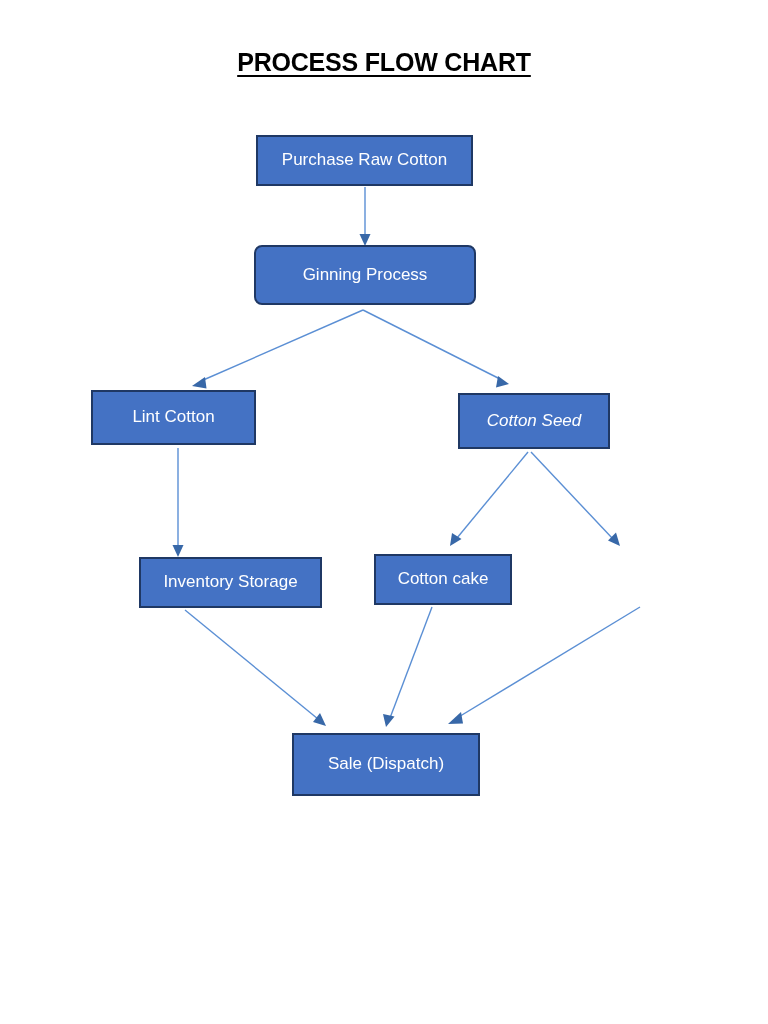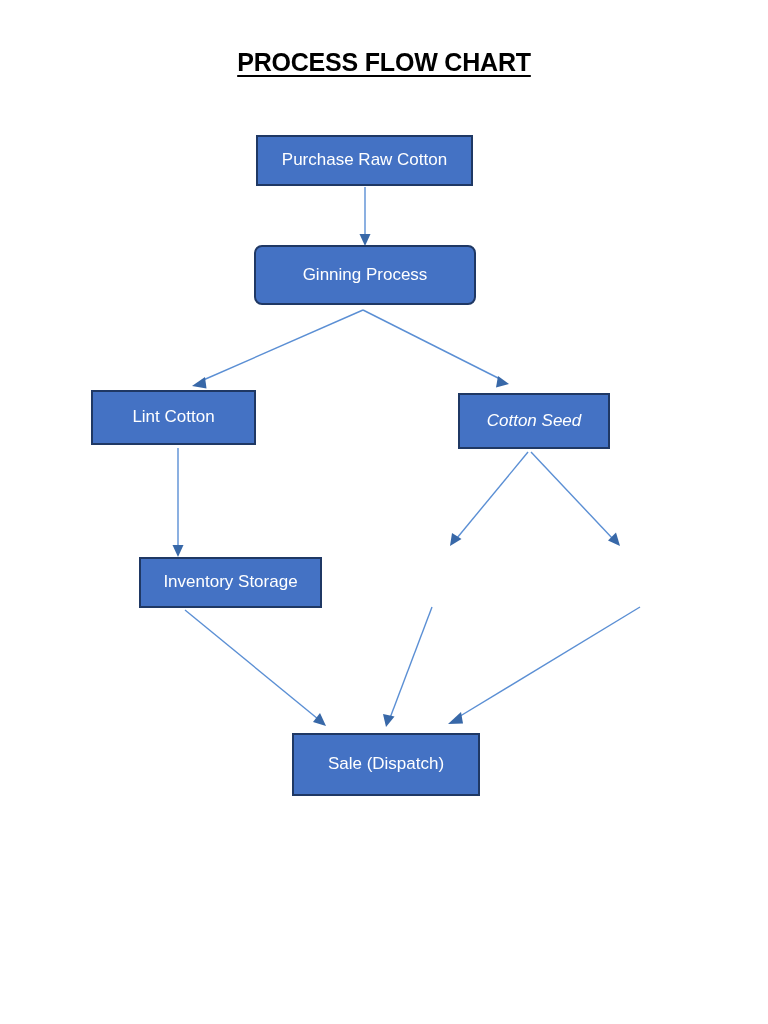--- a/index.html
+++ b/index.html
@@ -136,19 +136,22 @@
   </div>
 
   <div class="node" style="left:458px; top:393px; width:152px; height:56px;font-style:italic;">
     <span>Cotton Seed</span>
   </div>
 
   <div class="node" style="left:102px; top:557px; width:183px; height:51px;margin-left:37px;">
     <span>Inventory Storage</span>
   </div>
 
+  <div class="node" style="left:374px; top:554px; width:138px; height:51px;">
+    <span>Cotton cake</span>
+  </div>
 
 
   <div class="node" style="left:292px; top:733px; width:188px; height:63px;">
     <span>Sale (Dispatch)</span>
   </div>
 
 </div>
 
 </body></html>

